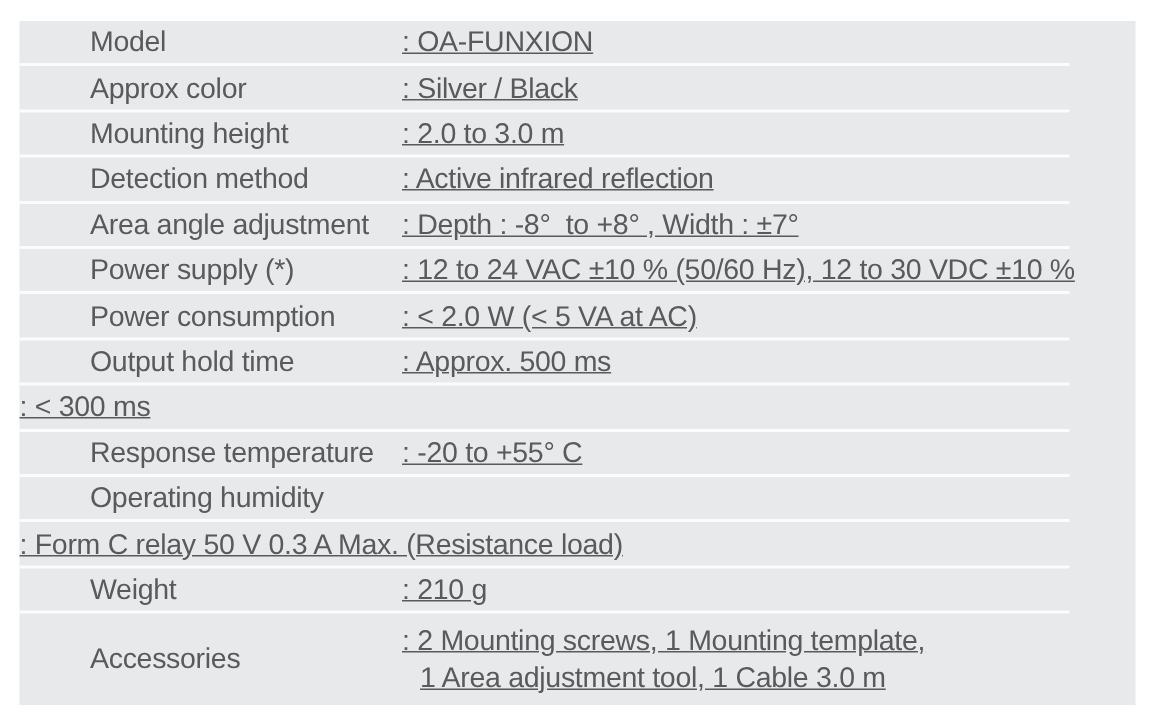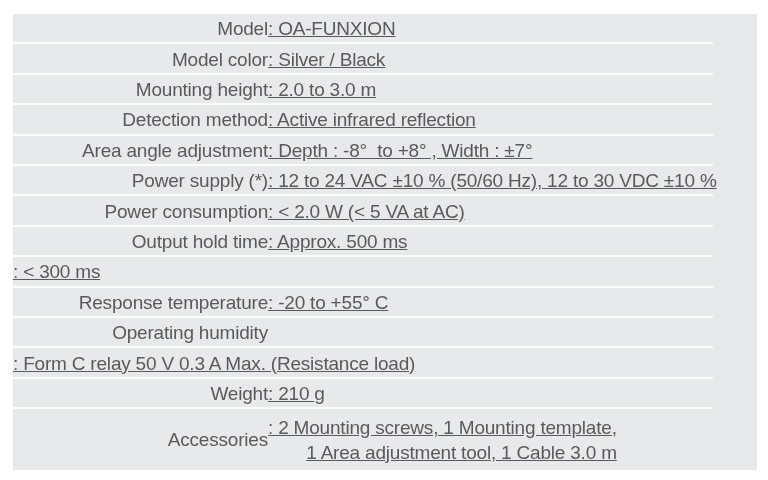--- a/index.html
+++ b/index.html
@@ -22,21 +22,20 @@
     flex-direction: column;
   }
   .spec-row {
     position: relative;
     flex: 1 1 0;
     display: flex;
     align-items: center;
     color: #595a5c;
     font-size: 19px;
     letter-spacing: -0.2px;
-    text-align: right;
   }
   .spec-row.tall { flex: 2 2 0; }
   .spec-row:not(:last-child)::after {
     content: "";
     position: absolute;
     left: 0;
     bottom: 0;
     width: 700px;
     height: 2px;
     background: #fbfcfc;
@@ -60,21 +59,21 @@
 <body>
 
 <div class="spec-table">
 
   <div class="spec-row">
     <span class="spec-label">Model</span>
     <span class="spec-value">: OA-FUNXION</span>
   </div>
 
   <div class="spec-row">
-    <span class="spec-label">Model color</span>
+    <span class="spec-label">Approx color</span>
     <span class="spec-value">: Silver / Black</span>
   </div>
 
   <div class="spec-row">
     <span class="spec-label">Mounting height</span>
     <span class="spec-value">: 2.0 to 3.0 m</span>
   </div>
 
   <div class="spec-row">
     <span class="spec-label">Detection method</span>

